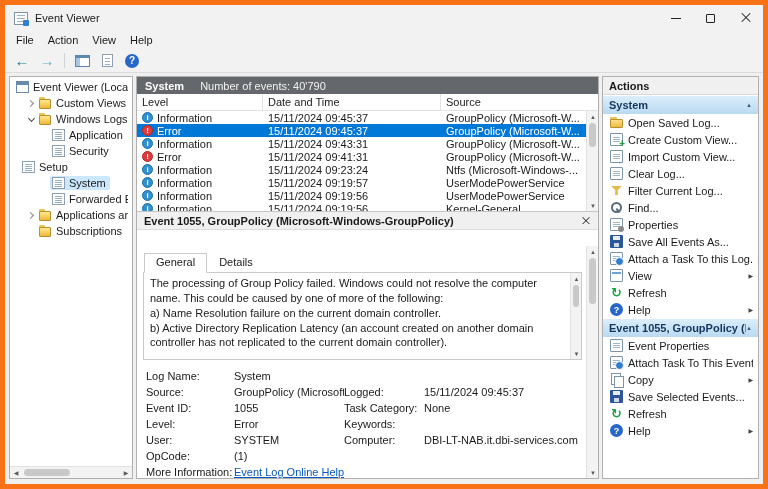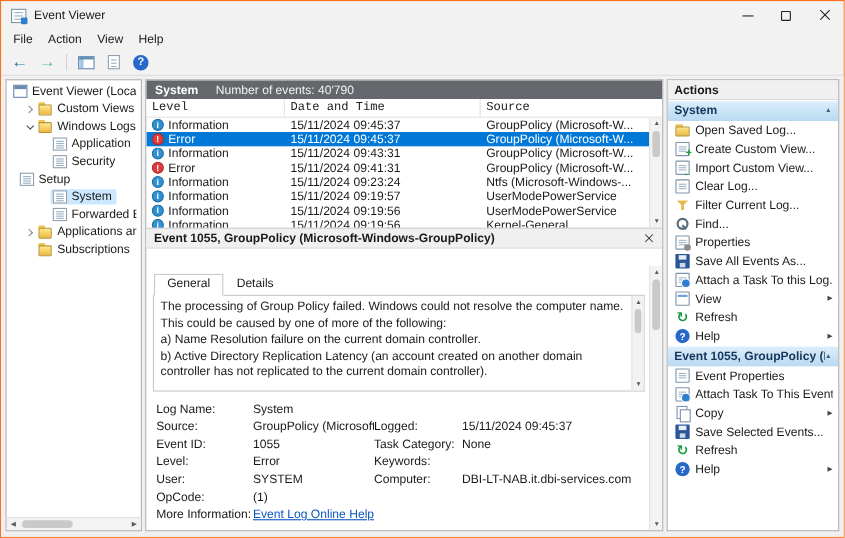--- a/index.html
+++ b/index.html
@@ -1,19 +1,19 @@
 <!DOCTYPE html>
 <html><head>
 <meta charset="utf-8">
 <style>
   * { box-sizing: border-box; margin: 0; padding: 0; }
   html,body { background:#ffffff; }
   body { font-family:"Liberation Sans","DejaVu Sans",sans-serif; font-size:11px; color:#1a1a1a; }
 
-  .window { width:768px; height:489px; background:#f2f2f2; border:1px solid #f97316;
+  .window { width:768px; height:489px; background:#f2f2f2; border:5px solid #f97316;
             display:flex; flex-direction:column; overflow:hidden; position:relative; }
 
   
   .titlebar { height:26px; display:flex; align-items:center; padding-left:9px; flex:none; }
   .app-icon { width:14px; height:13px; position:relative; background:#fff; border:1px solid #7d93a8; flex:none; }
   .app-icon::before { content:""; position:absolute; left:2px; right:2px; top:2px; height:1px;
                       background:#9ab0c4; box-shadow:0 3px 0 #9ab0c4,0 6px 0 #9ab0c4; }
   .app-icon::after { content:""; position:absolute; right:-2px; bottom:-2px; width:6px; height:6px;
                      background:#2f7fd0; border-radius:1px; }
   .title { margin-left:7px; }
@@ -86,21 +86,21 @@
   .htrack { flex:1; position:relative; }
   .hthumb { position:absolute; top:2px; bottom:2px; left:2px; width:46px; background:#c9c9c9; border-radius:4px; }
 
   
   .center-panel { flex:1; display:flex; flex-direction:column; border:1px solid #b0b0b0;
                   background:#fff; min-width:0; overflow:hidden; }
   .list-band { height:17px; background:#64676b; color:#fff; display:flex; align-items:center;
                padding-left:8px; flex:none; }
   .list-title { font-weight:bold; }
   .list-subtitle { margin-left:16px; color:#f2f2f2; }
-  .col-headers { height:17px; display:flex; border-bottom:1px solid #e3e3e3; flex:none; background:#fff;font-family:Liberation Mono, monospace; }
+  .col-headers { height:17px; display:flex; border-bottom:1px solid #e3e3e3; flex:none; background:#fff; }
   .colh { padding:2px 5px; border-right:1px solid #e3e3e3; color:#222; overflow:hidden; white-space:nowrap; }
   .c0 { width:126px; flex:none; } .c1 { width:178px; flex:none; } .c2 { flex:1; border-right:none; }
   .rows-wrap { height:100px; flex:none; display:flex; overflow:hidden; }
   .rows { flex:1; min-width:0; overflow:hidden; }
   .row { height:13px; display:flex; align-items:center; }
   .row.selected { background:#0078d7; color:#fff; }
   .cell { padding:0 5px; display:flex; align-items:center; gap:4px; white-space:nowrap; overflow:hidden; }
   .lvl-icon { width:11px; height:11px; border-radius:50%; color:#fff; font-size:8px; font-weight:bold;
               display:flex; align-items:center; justify-content:center; flex:none; }
   .lvl-icon.info  { background:#3091d1; border:1px solid #1f6ea6; }

